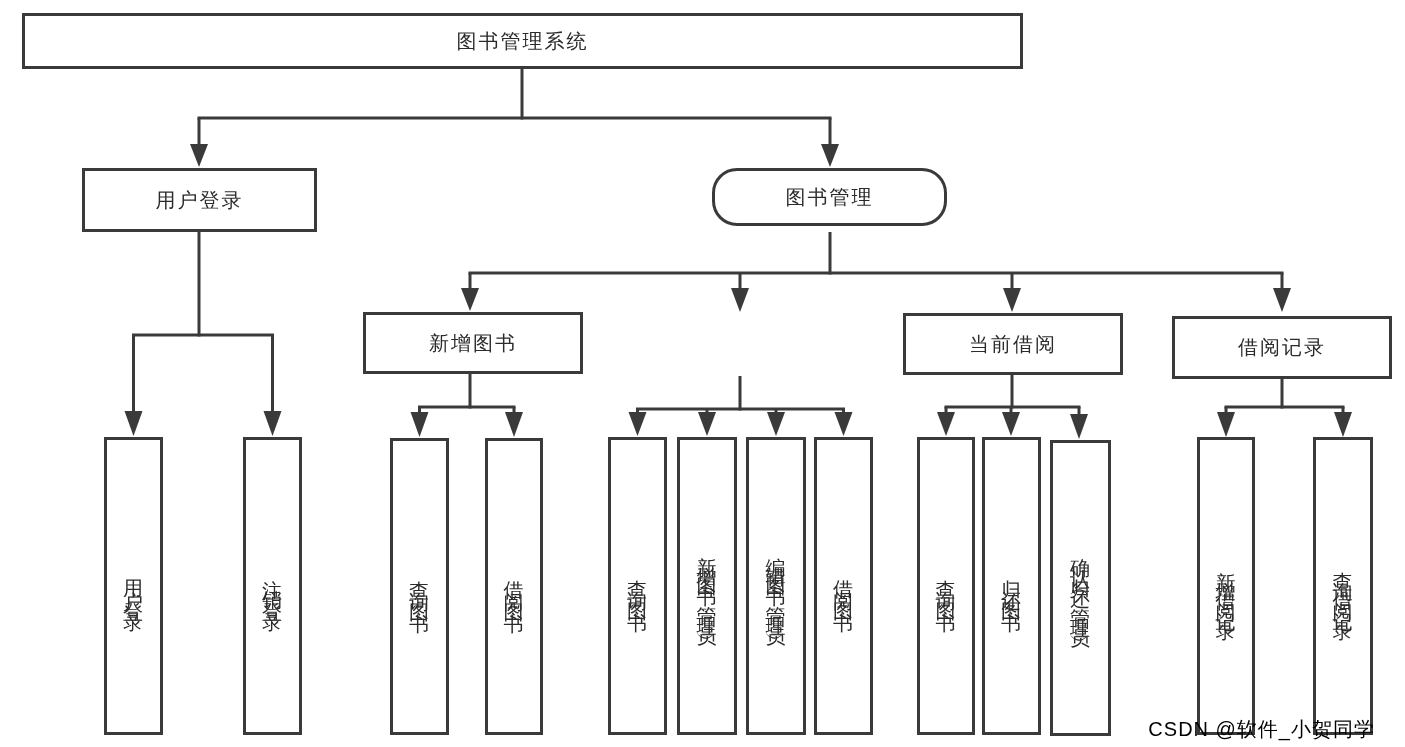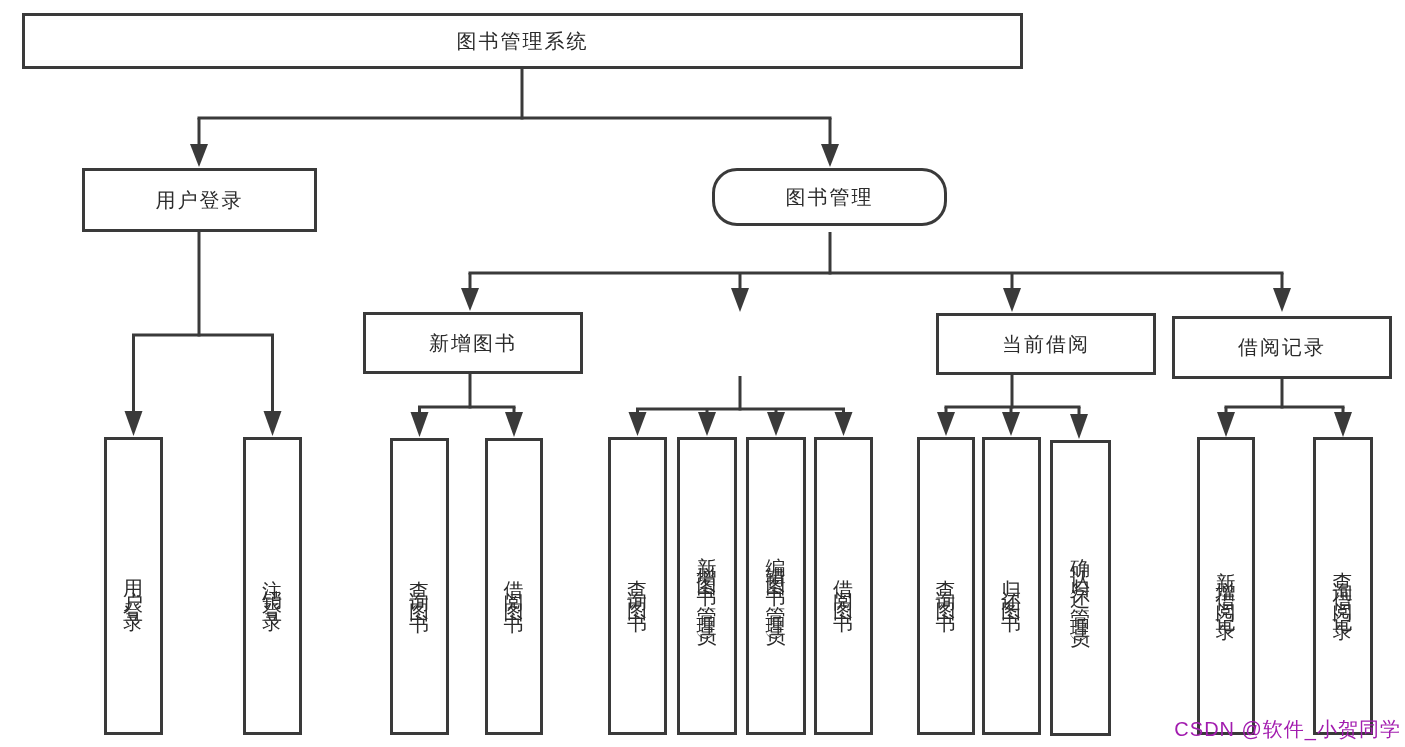--- a/index.html
+++ b/index.html
@@ -32,23 +32,23 @@
     text-orientation: mixed;
     font-size: 20px;
     line-height: 1;
     letter-spacing: 11px;
     white-space: nowrap;
   }
   .v-label.long { letter-spacing: 10px; }
   .watermark {
     position: absolute;
     top: 716px;
-    right: 4px;
+    right: 30px;
     font-size: 20px;
-    color: #a21caf;
+    color: #000000;
     letter-spacing: 1px;
     white-space: nowrap;
     z-index: 5;
   }
 </style>
 </head>
 <body>
 
 <div id="stage">
 
@@ -137,21 +137,21 @@
   <div class="box" style="left:82px; top:168px; width:235px; height:64px;">
     <span class="h-label">用户登录</span>
   </div>
   <div class="box" style="left:712px; top:168px; width:235px; height:58px;border-radius:25px;">
     <span class="h-label">图书管理</span>
   </div>
 
   <div class="box" style="left:363px; top:312px; width:220px; height:62px;">
     <span class="h-label">新增图书</span>
   </div>
-  <div class="box" style="left:936px; top:313px; width:220px; height:62px;">
+  <div class="box" style="left:903px; top:313px; width:220px; height:62px;">
     <span class="h-label">当前借阅</span>
   </div>
   <div class="box" style="left:1172px; top:316px; width:220px; height:63px;">
     <span class="h-label">借阅记录</span>
   </div>
 
   <div class="box" style="left:104px; top:437px; width:59px; height:298px;">
     <span class="v-label">用户登录</span>
   </div>
   <div class="box" style="left:243px; top:437px; width:59px; height:298px;">

